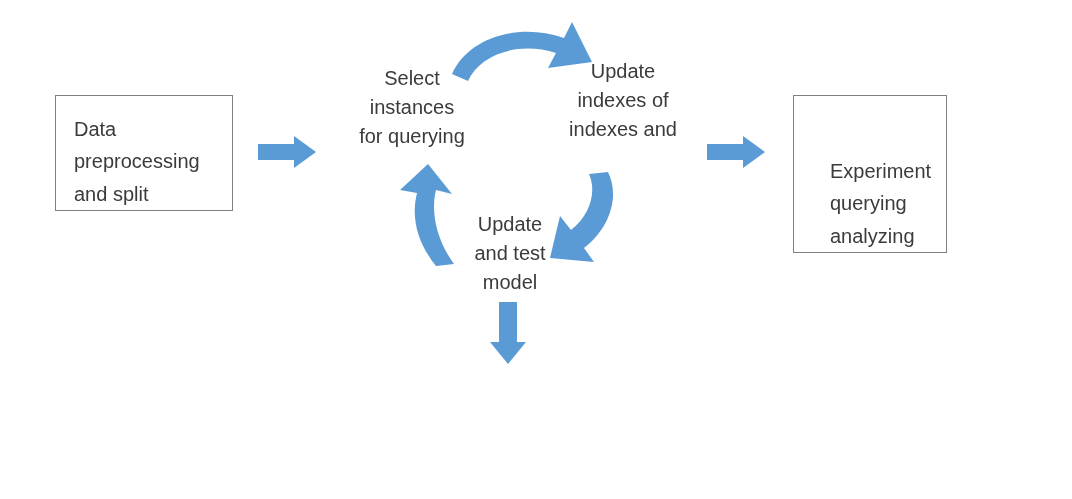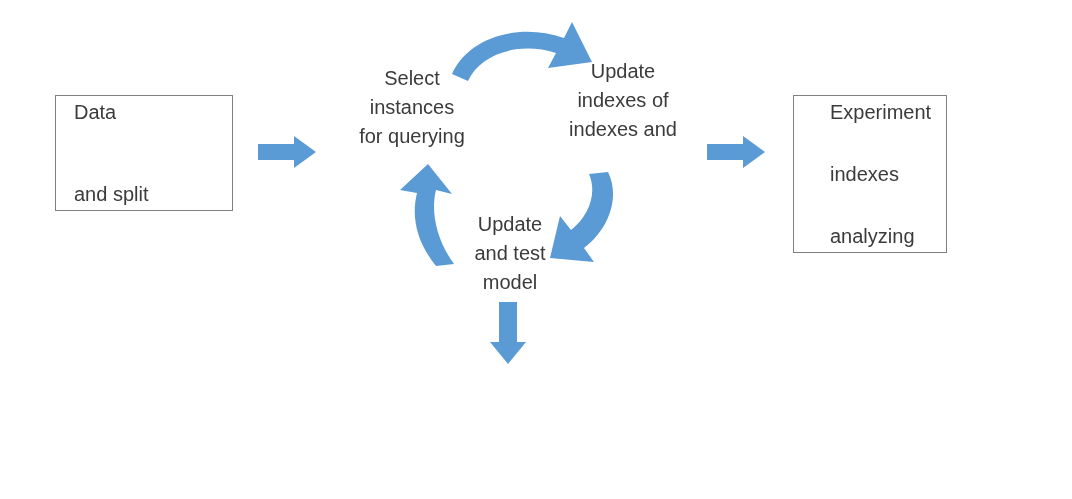--- a/index.html
+++ b/index.html
@@ -17,21 +17,21 @@
     background: #ffffff;
     overflow: hidden;
   }
   .proc-box {
     position: absolute;
     box-sizing: border-box;
     border: 1.5px solid #808080;
     background: #ffffff;
     display: flex;
     flex-direction: column;
-    justify-content: space-between;
+    justify-content: flex-end;
     padding-left: 18px;
     color: #3b3b3b;
     font-size: 20px;
     line-height: 1.62;
     font-family: "Liberation Sans", sans-serif;
   }
   .proc-box.centered {
     align-items: center;
     padding-left: 0;
     text-align: center;
@@ -57,26 +57,27 @@
     pointer-events: none;
   }
 </style>
 </head>
 <body>
 
 <div id="canvas">
 
   <div class="proc-box" style="left:55px; top:95px; width:178px; height:116px;">
     <div class="line">Data</div>
+    <div class="line">preprocessing</div>
     <div class="line">and split</div>
   </div>
 
   <div class="proc-box" style="left:793px; top:95px; width:154px; height:158px;padding-left:36px;">
     <div class="line">Experiment</div>
-    <div class="line">indexes</div>
+    <div class="line">querying</div>
     <div class="line">analyzing</div>
   </div>
 
 
   <div class="cycle-label" style="left:347px; top:64px; width:130px;">
     <span class="line">Select</span>
     <span class="line">instances</span>
     <span class="line">for querying</span>
   </div>
 

